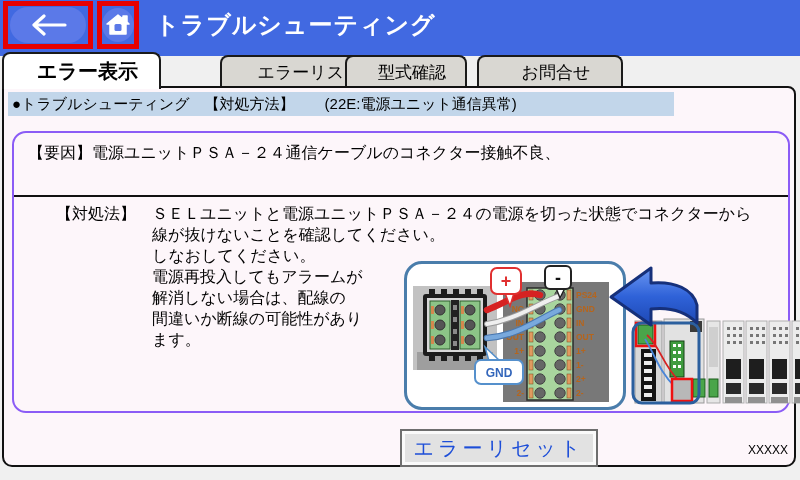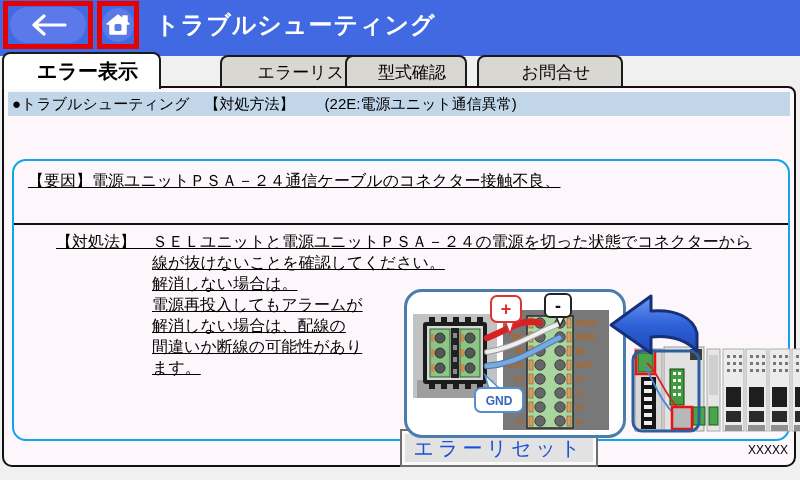--- a/index.html
+++ b/index.html
@@ -19,24 +19,24 @@
   .title-text{position:absolute;left:155px;top:0;height:50px;line-height:50px;color:#fff;font-size:24px;font-weight:bold;letter-spacing:1px;white-space:nowrap;}
   
   .tab{position:absolute;box-sizing:border-box;border:2px solid #1a1a1a;border-bottom:none;border-radius:8px 8px 0 0;display:flex;align-items:center;justify-content:center;white-space:nowrap;cursor:pointer;padding-left:12px;}
   .tab-active{left:2px;top:52px;width:159px;height:37px;background:#ffffff;font-size:20px;font-weight:bold;z-index:6;}
   .tab-2{left:180px;top:55px;width:167px;height:33px;background:#d9d7d2;font-size:17px;margin-left:40px;}
   .tab-3{left:345px;top:55px;width:122px;height:33px;background:#d9d7d2;font-size:17px;}
   .tab-4{left:477px;top:55px;width:146px;height:33px;background:#d9d7d2;font-size:17px;}
   
   .panel{position:absolute;left:2px;top:86px;width:794px;height:381px;box-sizing:border-box;
     background:#fdf6fa;border:2px solid #111;border-radius:3px 8px 10px 10px;z-index:1;}
-  .strip{position:absolute;left:4px;top:4px;width:782px;height:24px;background:#c2d6ea;
+  .strip{position:absolute;left:4px;top:4px;width:666px;height:24px;background:#c2d6ea;
     font-size:15px;line-height:24px;padding-left:4px;box-sizing:border-box;white-space:nowrap;}
-  .infobox{position:absolute;left:8px;top:71px;width:778px;height:282px;box-sizing:border-box;
-    border:2px solid #0ea5e9;border-radius:14px;text-decoration:underline;}
+  .infobox{position:absolute;left:8px;top:43px;width:778px;height:282px;box-sizing:border-box;
+    border:2px solid #8b5cf6;border-radius:14px;}
   .cause{height:64px;box-sizing:border-box;border-bottom:2px solid #111;
     padding:9px 0 0 14px;font-size:16px;line-height:22px;}
   .cause .cont{padding-left:64px;}
   .remedy{position:relative;height:214px;box-sizing:border-box;padding:6px 0 0 14px;
     font-size:16px;line-height:21px;margin-left:28px;}
   .remedy .cont{padding-left:96px;}
   .txtline{white-space:nowrap;}
   
   .diag{position:absolute;left:362px;top:64px;width:222px;height:149px;box-sizing:border-box;
     border:3px solid #4a7dab;border-radius:18px;background:#ffffff;z-index:2;overflow:hidden;}
@@ -83,21 +83,21 @@
 
   <div class="infobox">
 
     <div class="cause">
       <div class="txtline">【要因】電源ユニットＰＳＡ－２４通信ケーブルのコネクター接触不良、</div>
     </div>
 
     <div class="remedy">
       <div class="txtline">【対処法】　ＳＥＬユニットと電源ユニットＰＳＡ－２４の電源を切った状態でコネクターから</div>
       <div class="txtline cont">線が抜けないことを確認してください。</div>
-      <div class="txtline cont">解消しない場合は。</div>
+      <div class="txtline cont">しなおしてください。</div>
       <div class="txtline cont">電源再投入してもアラームが</div>
       <div class="txtline cont">解消しない場合は、配線の</div>
       <div class="txtline cont">間違いか断線の可能性があり</div>
       <div class="txtline cont">ます。</div>
 
       <div class="diag">
         <svg width="216" height="143" viewBox="0 0 216 143">
 
           <rect x="6" y="22" width="84" height="84" fill="#c2c2c2"></rect>
           <rect x="10" y="88" width="76" height="18" fill="#9e9e9e"></rect>

